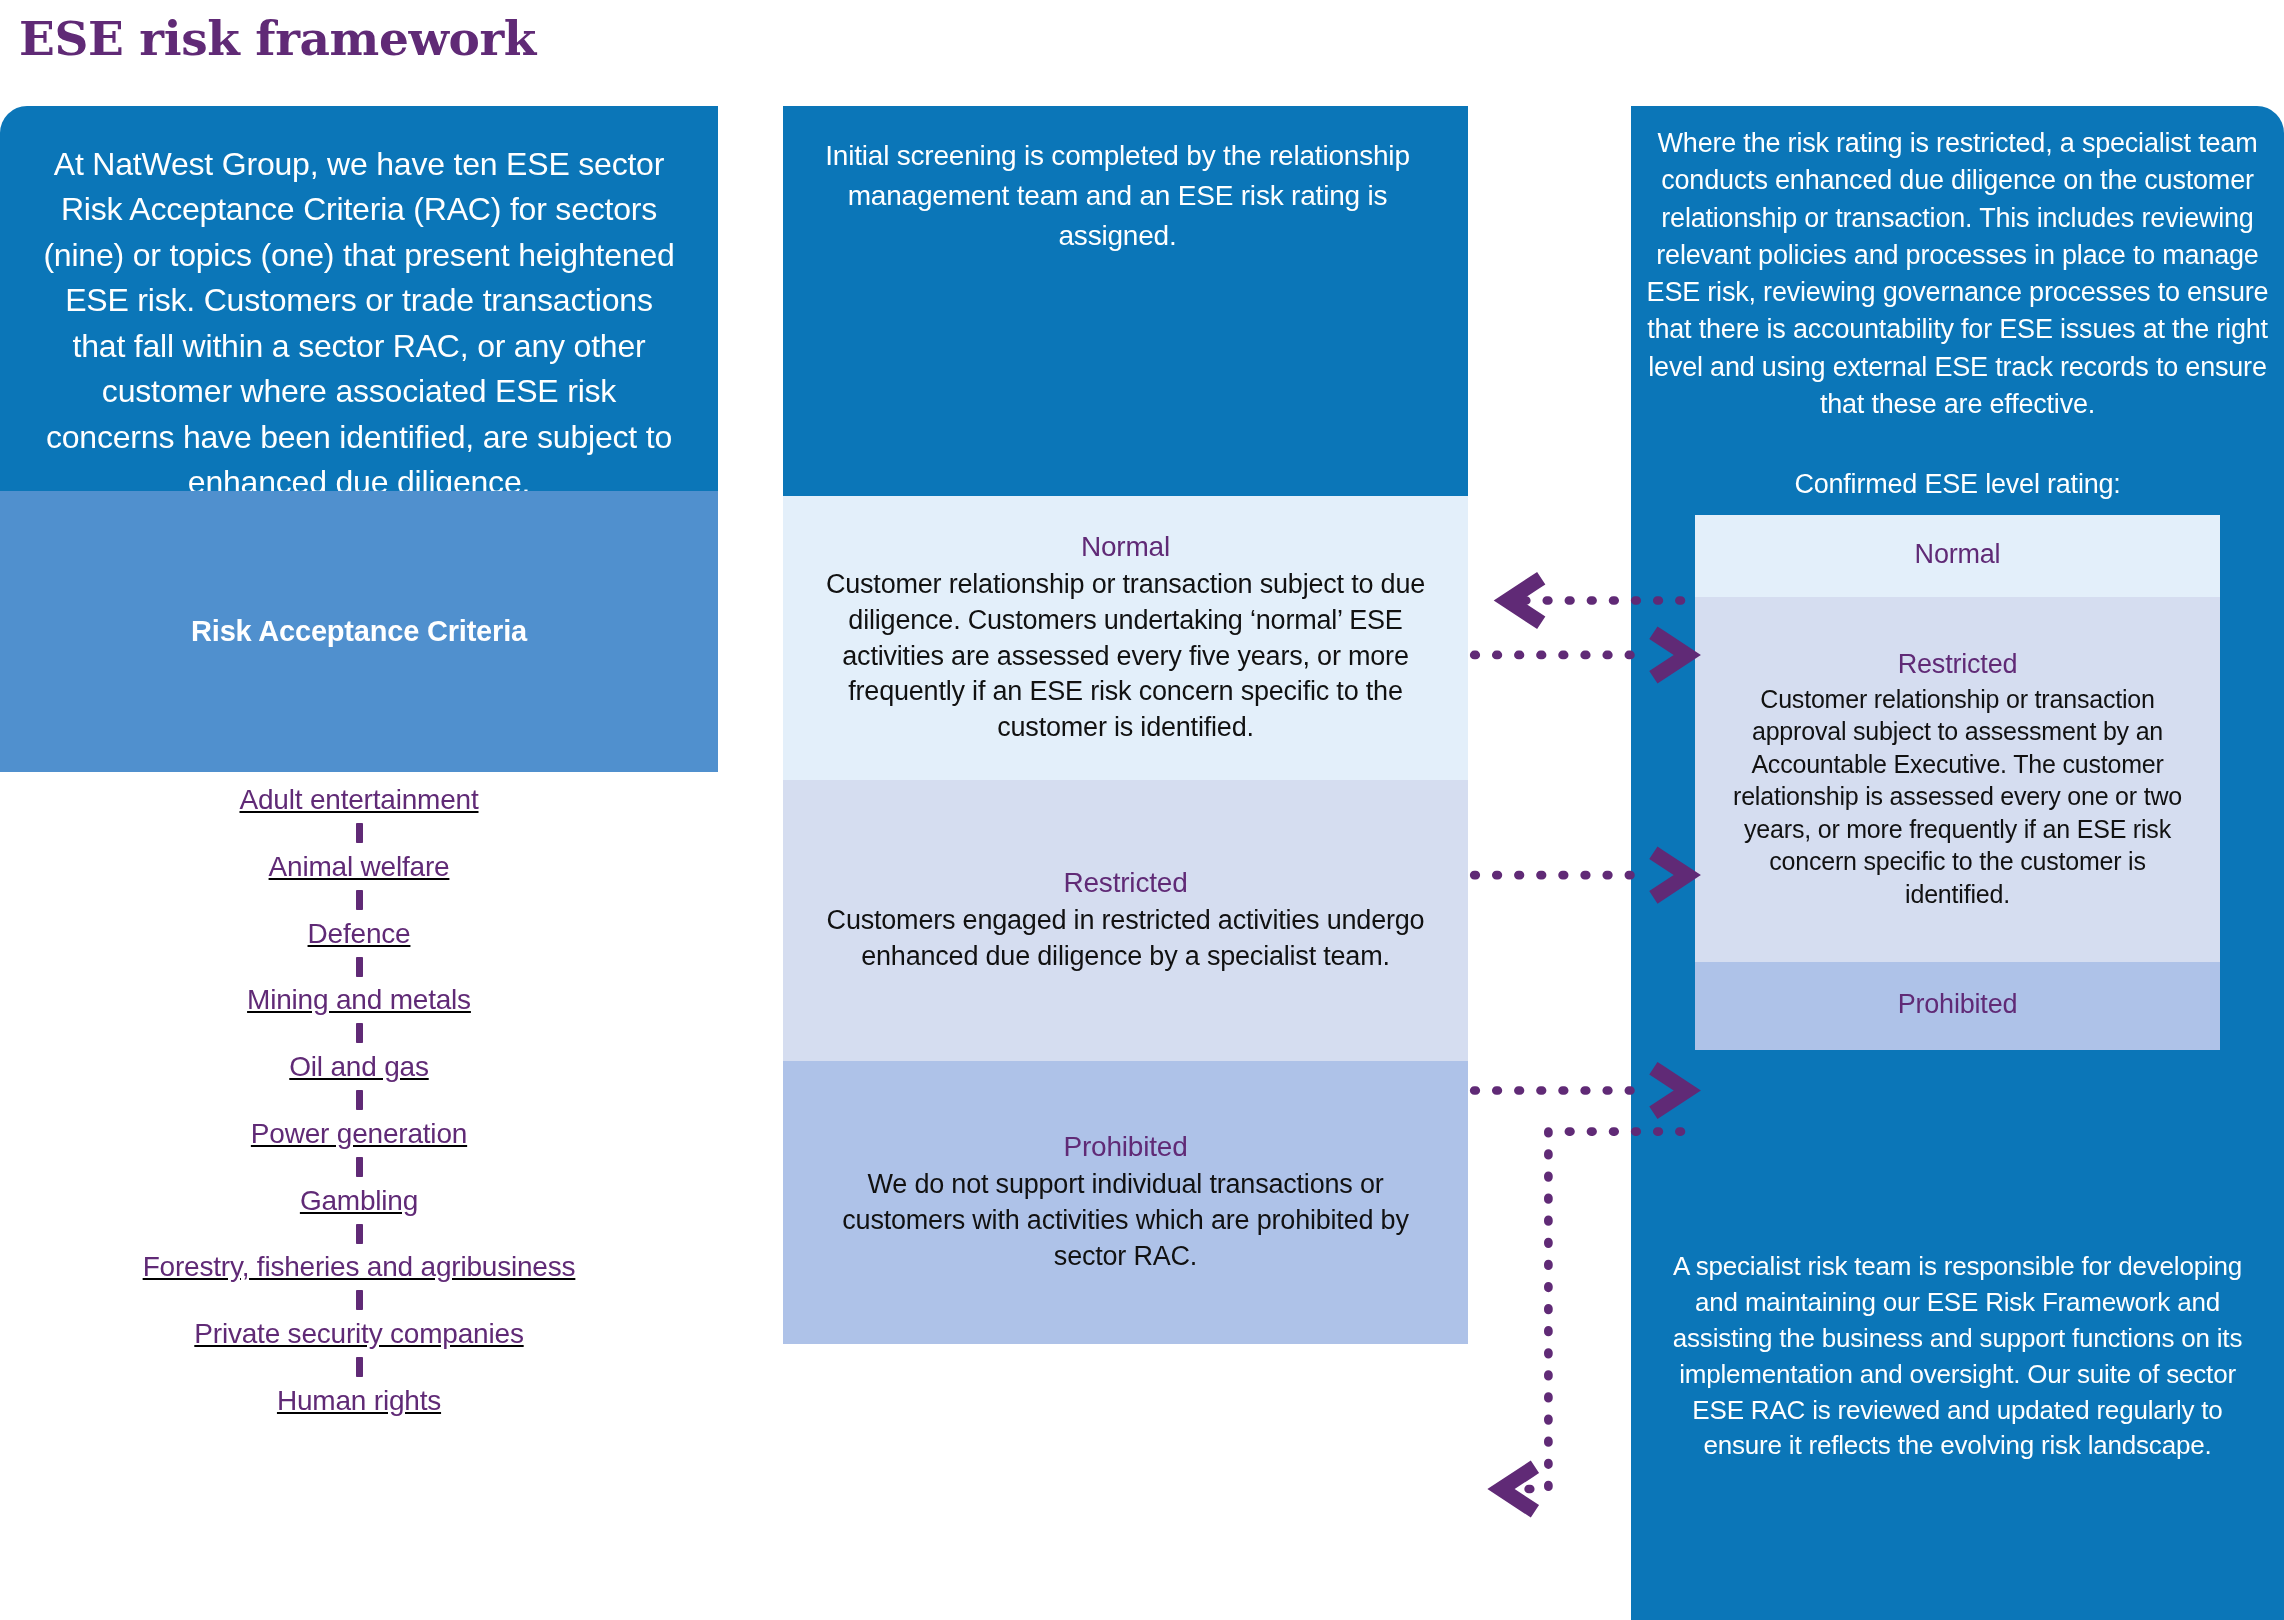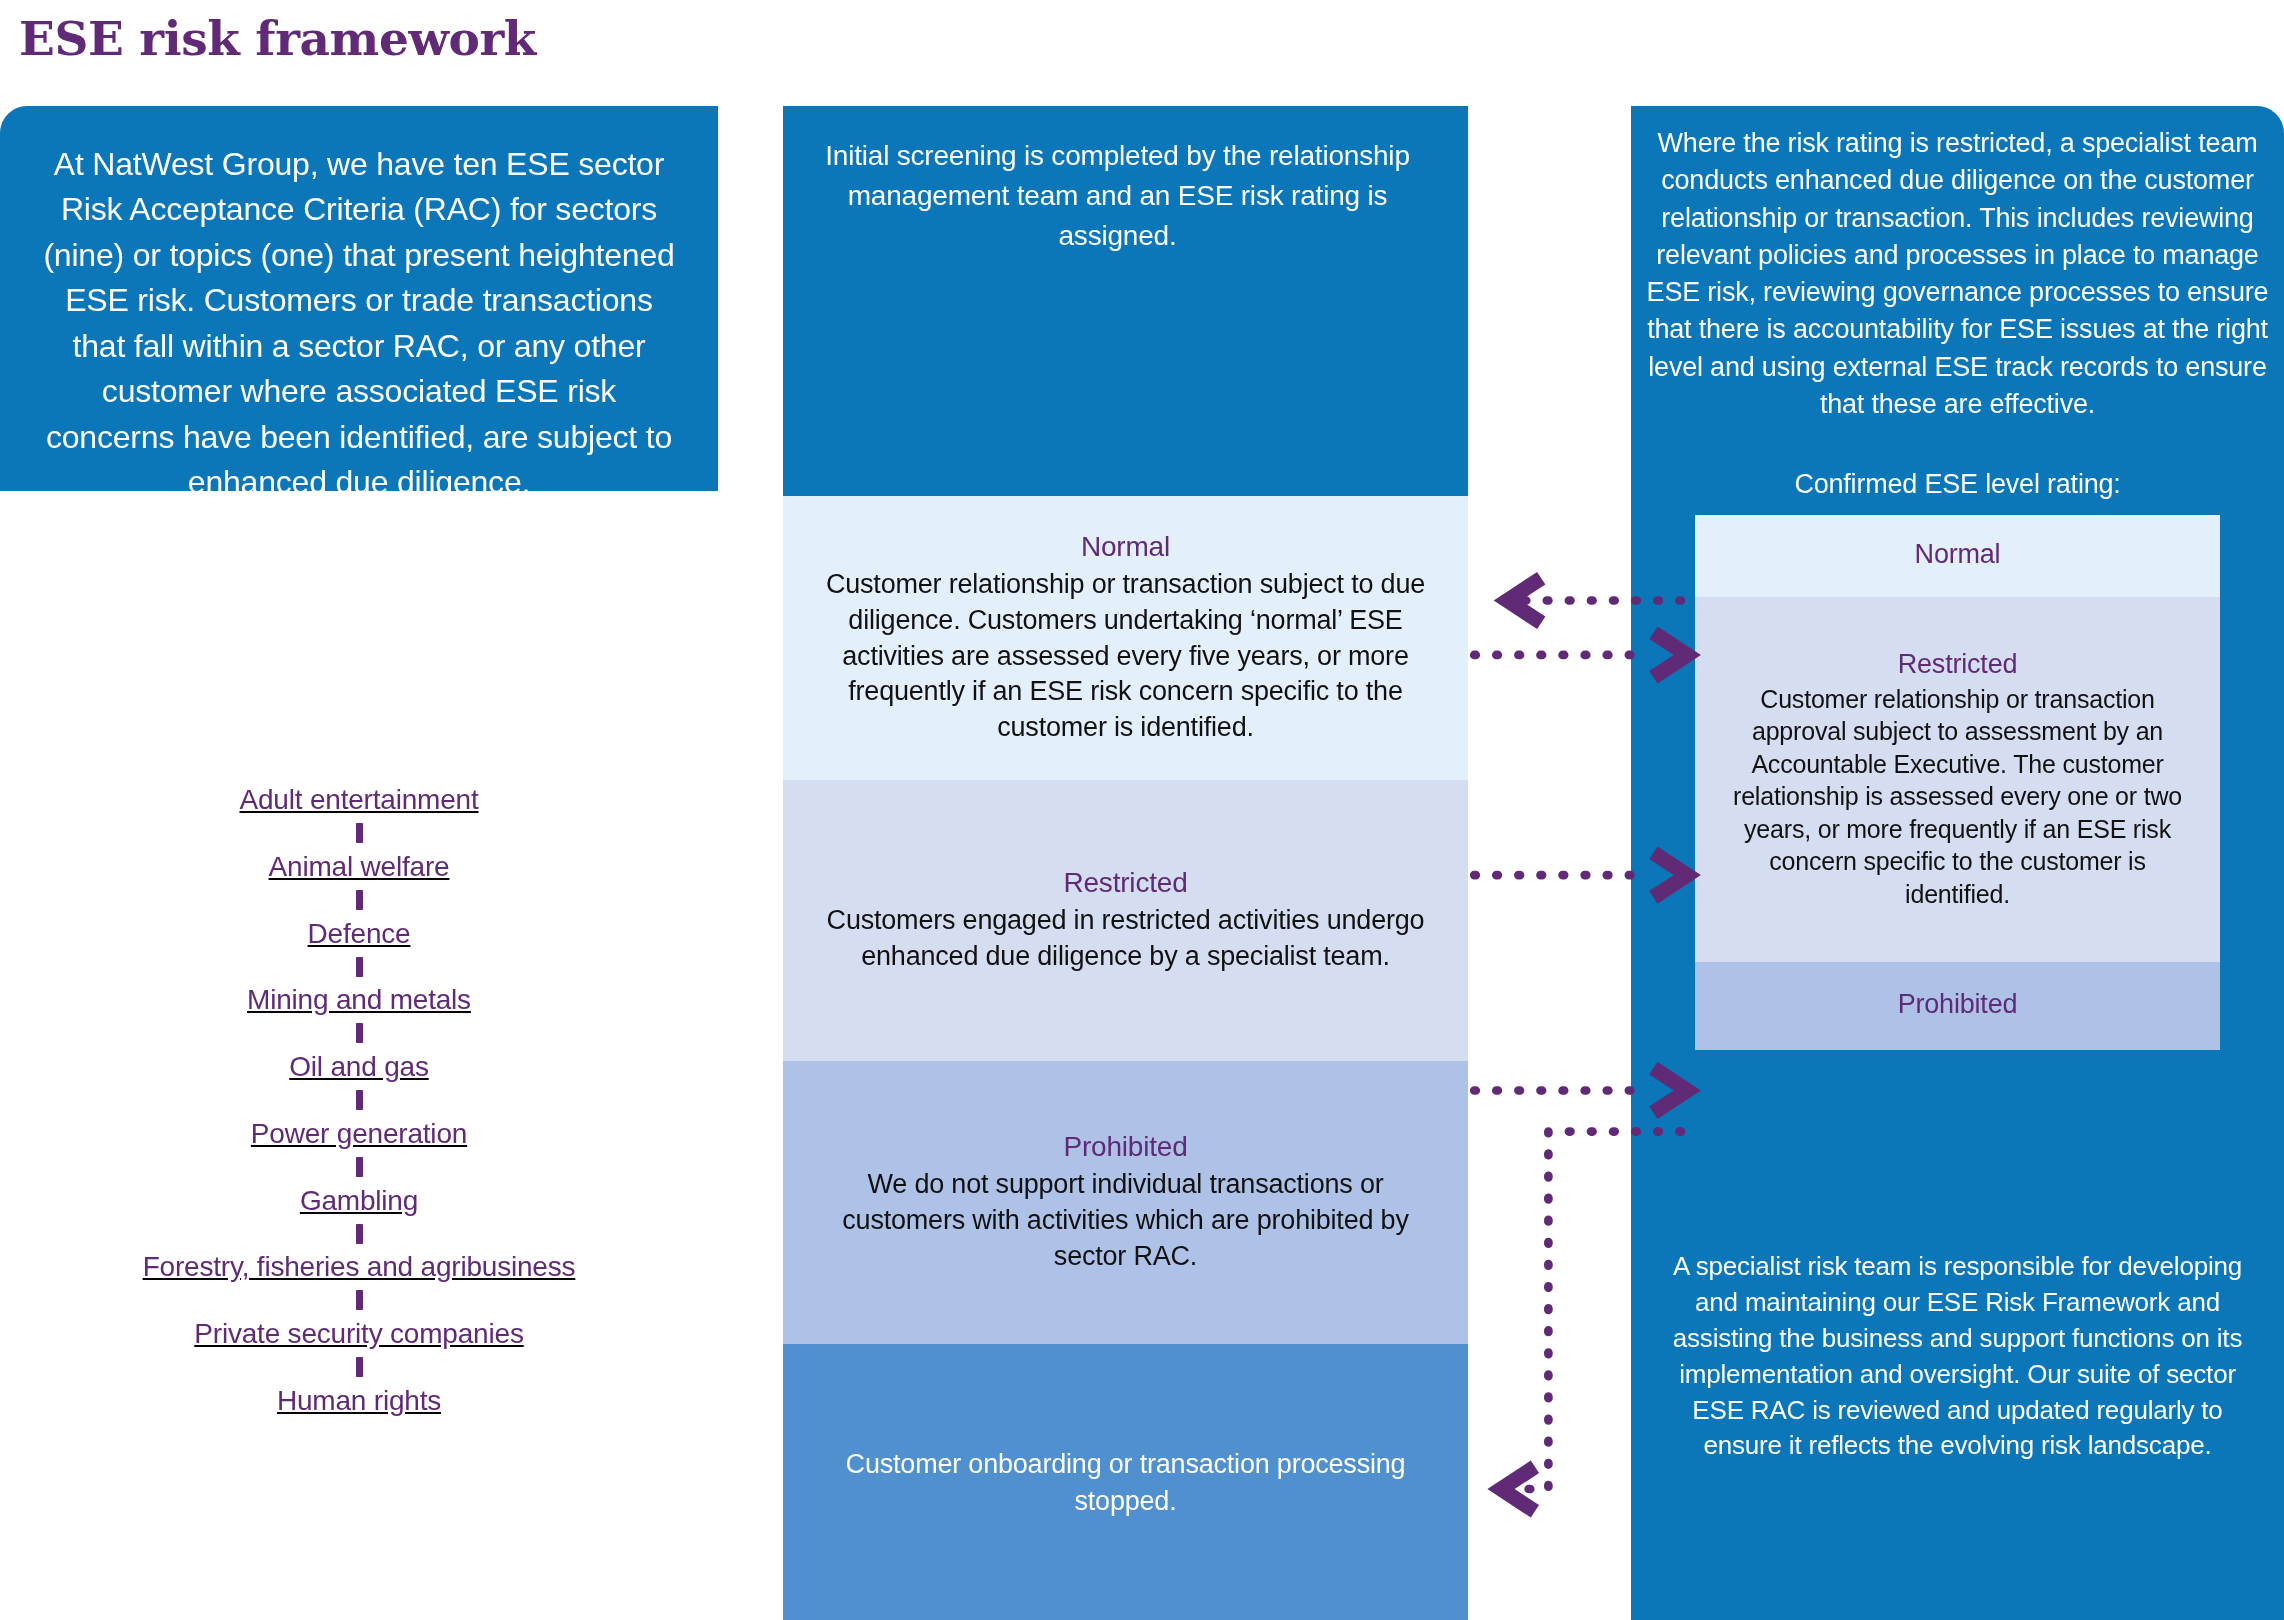--- a/index.html
+++ b/index.html
@@ -137,20 +137,23 @@
 <body>
 
 <div id="page-title">ESE risk framework</div>
 
 <div class="col" id="col-left">
 
   <div id="left-intro">
     <p>At NatWest Group, we have ten ESE sector Risk Acceptance Criteria (RAC) for sectors (nine) or topics (one) that present heightened ESE risk. Customers or trade transactions that fall within a sector RAC, or any other customer where associated ESE risk concerns have been identified, are subject to enhanced due diligence.</p>
   </div>
 
+  <div id="left-rac-band">
+    <span>Risk Acceptance Criteria</span>
+  </div>
 
   <div id="left-list">
     <div class="rac-item">Adult entertainment</div>
     <div class="rac-sep"></div>
     <div class="rac-item">Animal welfare</div>
     <div class="rac-sep"></div>
     <div class="rac-item">Defence</div>
     <div class="rac-sep"></div>
     <div class="rac-item">Mining and metals</div>
     <div class="rac-sep"></div>
@@ -182,23 +185,20 @@
   <div class="mid-band" id="mid-restricted">
     <p class="bt">Restricted</p>
     <p class="bd">Customers engaged in restricted activities undergo enhanced due diligence by a specialist team.</p>
   </div>
 
   <div class="mid-band" id="mid-prohibited">
     <p class="bt">Prohibited</p>
     <p class="bd">We do not support individual transactions or customers with activities which are prohibited by sector RAC.</p>
   </div>
 
-  <div id="mid-stopped">
-    <p>Customer onboarding or transaction processing stopped.</p>
-  </div>
 </div>
 
 <div class="col" id="col-right">
   <div id="right-card"></div>
 
   <div id="right-intro">
     <p>Where the risk rating is restricted, a specialist team conducts enhanced due diligence on the customer relationship or transaction. This includes reviewing relevant policies and processes in place to manage ESE risk, reviewing governance processes to ensure that there is accountability for ESE issues at the right level and using external ESE track records to ensure that these are effective.</p>
   </div>
 
   <div id="right-confirmed">Confirmed ESE level rating:</div>

